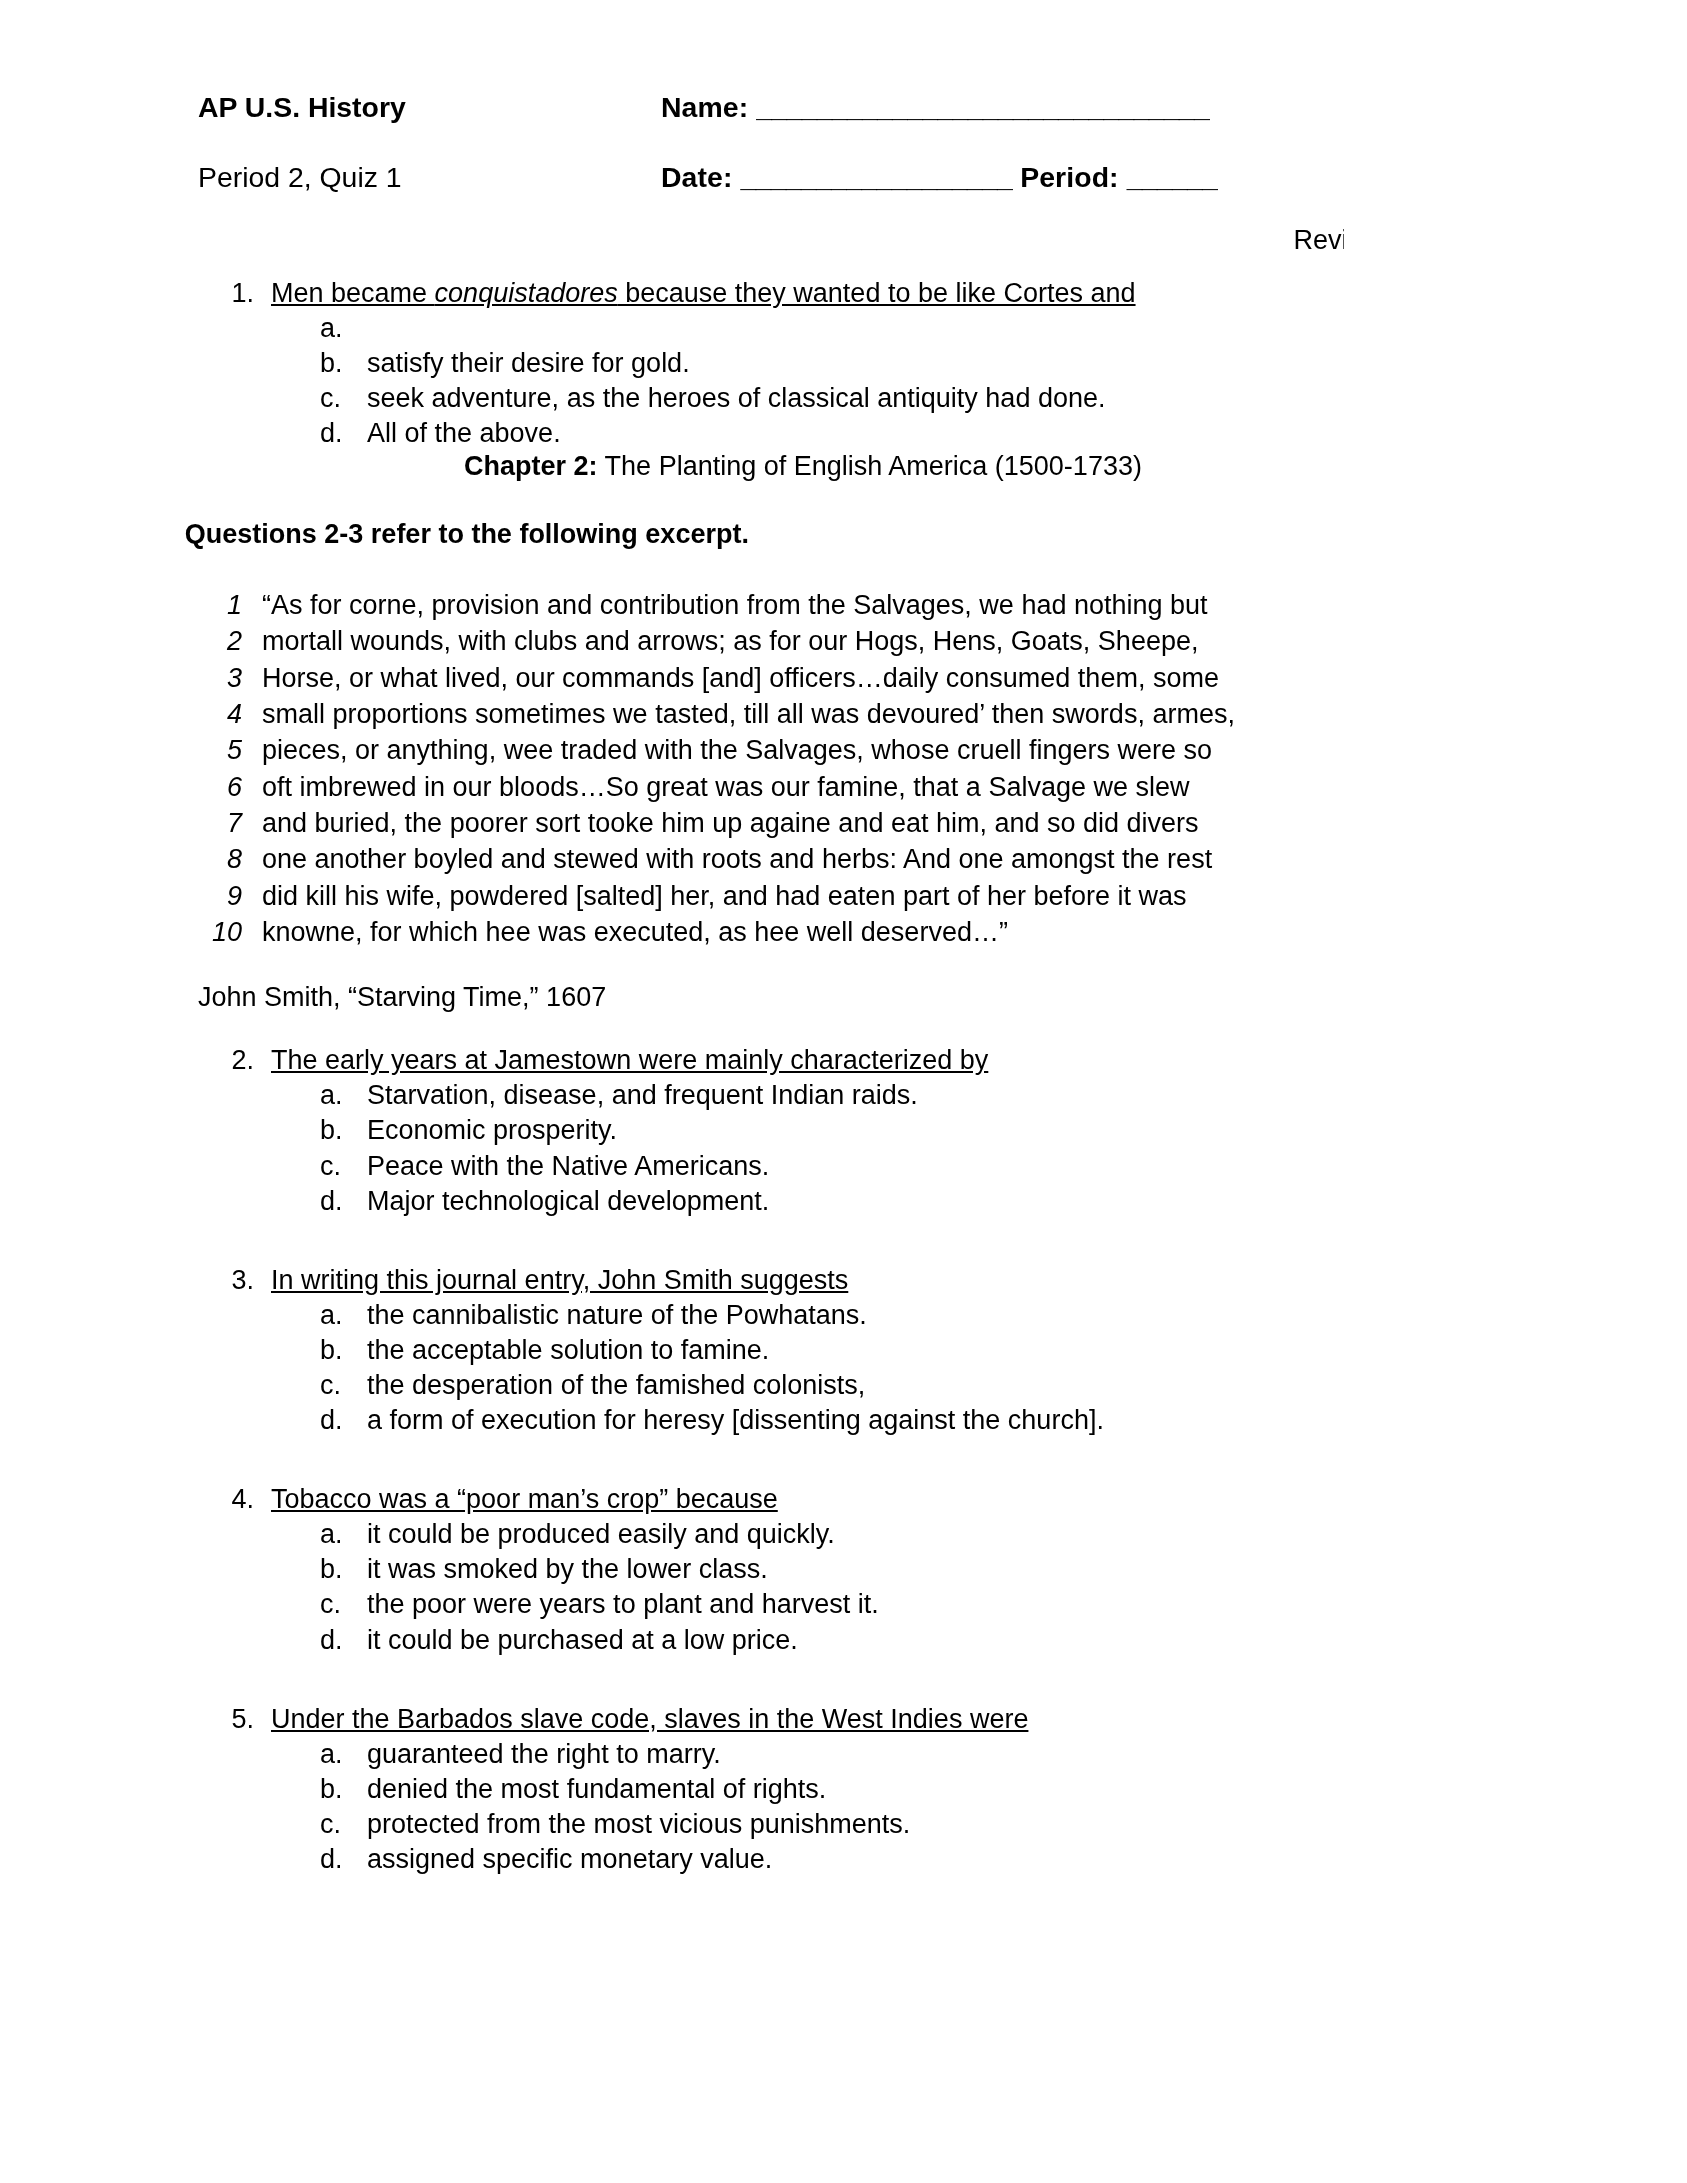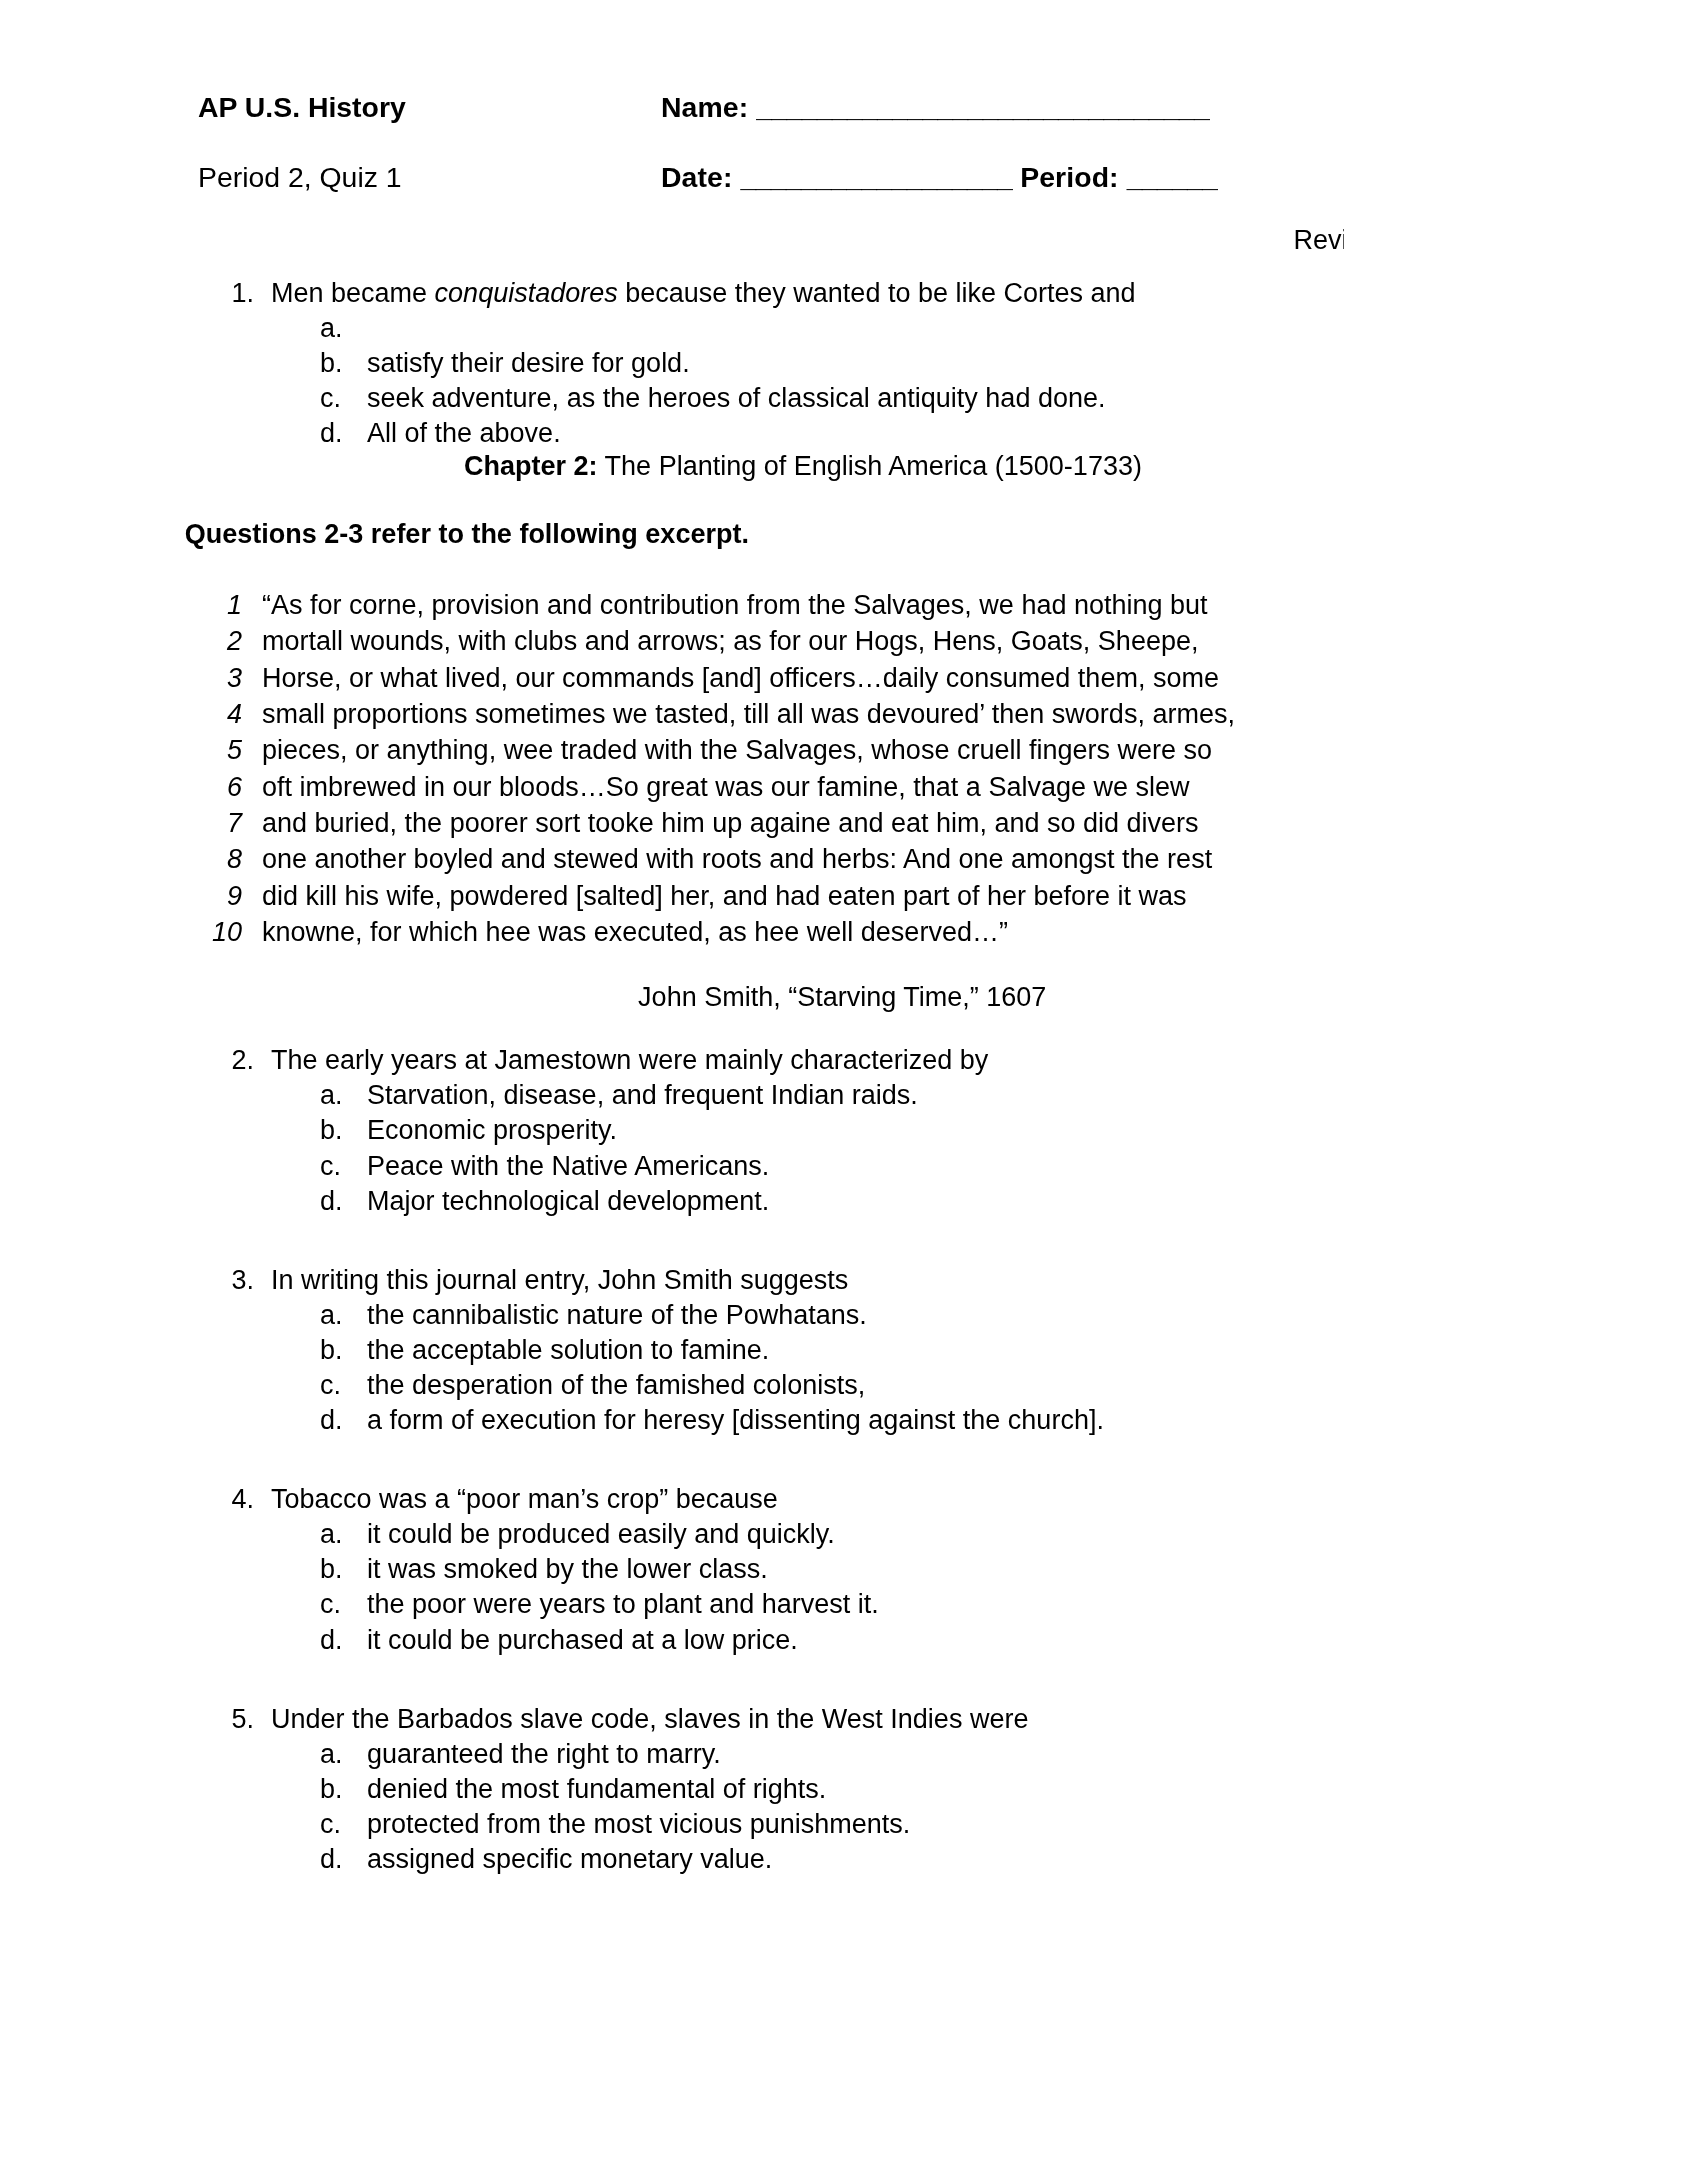--- a/index.html
+++ b/index.html
@@ -70,21 +70,21 @@
     font-size: 27px;
     line-height: 1.30;
   }
   .qnum {
     flex: 0 0 73px;
     width: 73px;
     text-align: right;
     padding-right: 17px;
     box-sizing: border-box;
   }
-  .qtext { flex: 1 1 auto; }
+  .qtext { flex: 1 1 auto; text-decoration: underline; }
   .opt {
     display: flex;
     font-size: 27px;
     line-height: 1.30;
   }
   .optltr {
     flex: 0 0 169px;
     width: 169px;
     text-align: left;
     padding-left: 122px;
@@ -122,21 +122,21 @@
     flex: 0 0 64px;
     width: 64px;
     text-align: right;
     padding-right: 20px;
     box-sizing: border-box;
     font-style: italic;
   }
   .extext { flex: 1 1 auto; }
 
   .attrib {
-    text-align: center;
+    text-align: left;
     font-size: 27px;
     margin-top: 32px;
     padding-right: 14.6px;
   }
 
   .q2-start { margin-top: 30px; }
 </style>
 </head>
 <body>
 

